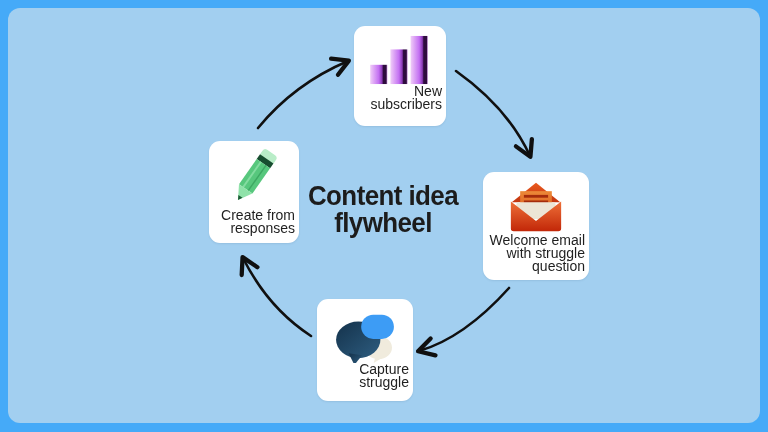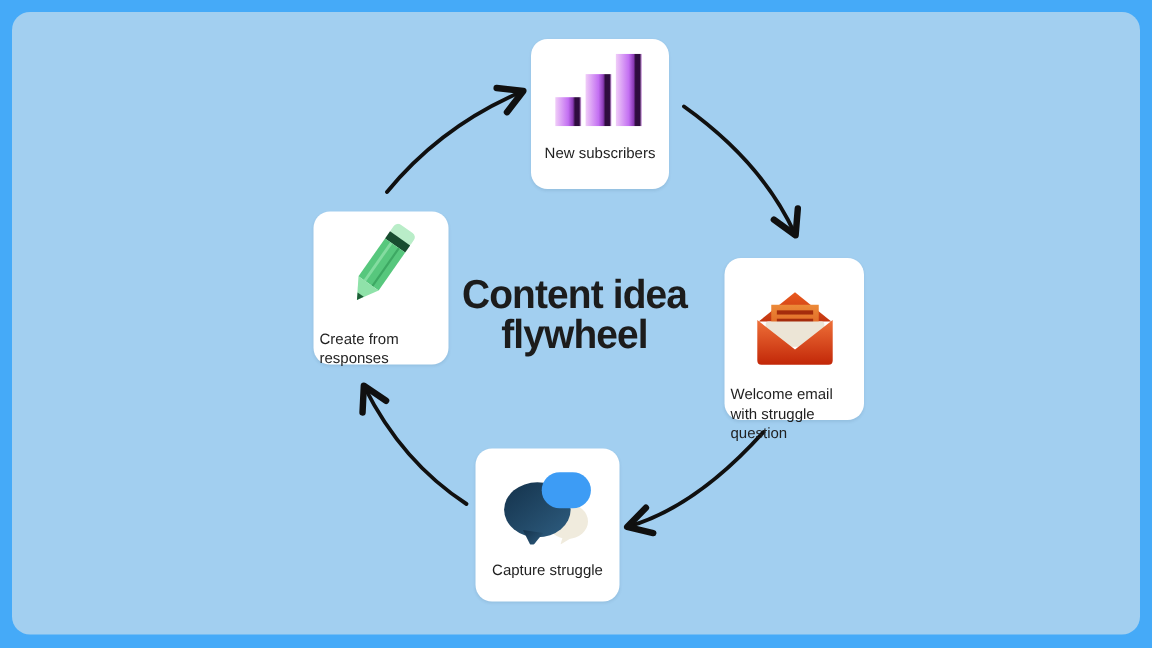--- a/index.html
+++ b/index.html
@@ -14,26 +14,26 @@
     background:#a2cff0;border-radius:12px;
   }
   .arrows-layer{position:absolute;left:0;top:0;width:768px;height:432px;pointer-events:none;}
   .node{
     position:absolute;background:#ffffff;border-radius:11px;
     box-shadow:0 1px 2px rgba(30,60,90,0.10);
     display:flex;flex-direction:column;align-items:center;
     box-sizing:border-box;
   }
   .node-top{left:354px;top:26px;width:92px;height:100px;padding-top:9px;}
-  .node-right{left:483px;top:172px;width:93px;height:108px;padding-top:20px;}
+  .node-right{left:483px;top:172px;width:106px;height:108px;padding-top:8px;}
   .node-bottom{left:317px;top:299px;width:96px;height:102px;padding-top:10px;}
   .node-left{left:209px;top:141px;width:90px;height:102px;padding-top:8px;}
   .node-label{
-    margin-top:11px;text-align:left;
-    font-size:10px;line-height:13px;color:#1f1f1f;
+    margin-top:0;text-align:right;
+    font-size:14px;line-height:13px;color:#1f1f1f;
     padding:0 4px;
   }
   .title{
     position:absolute;left:295px;top:183px;width:176px;
     text-align:center;color:#1c1c1c;
     font-weight:bold;font-size:27px;line-height:27px;
     letter-spacing:-0.6px;
     transform:scaleX(0.96);
   }
   .icon-wrap{display:block;line-height:0;}

